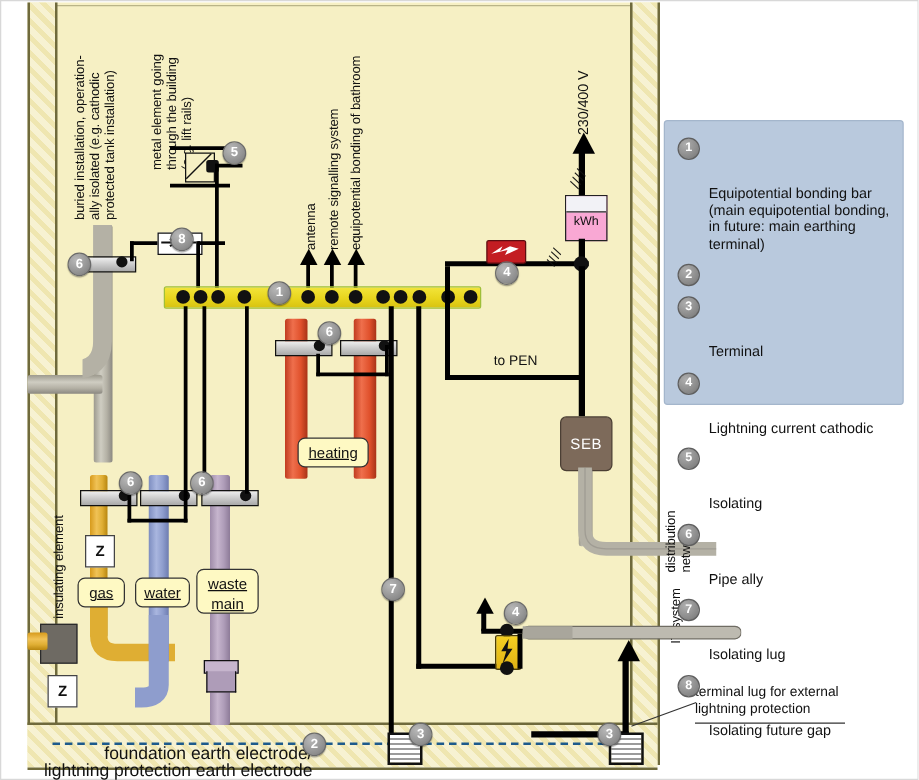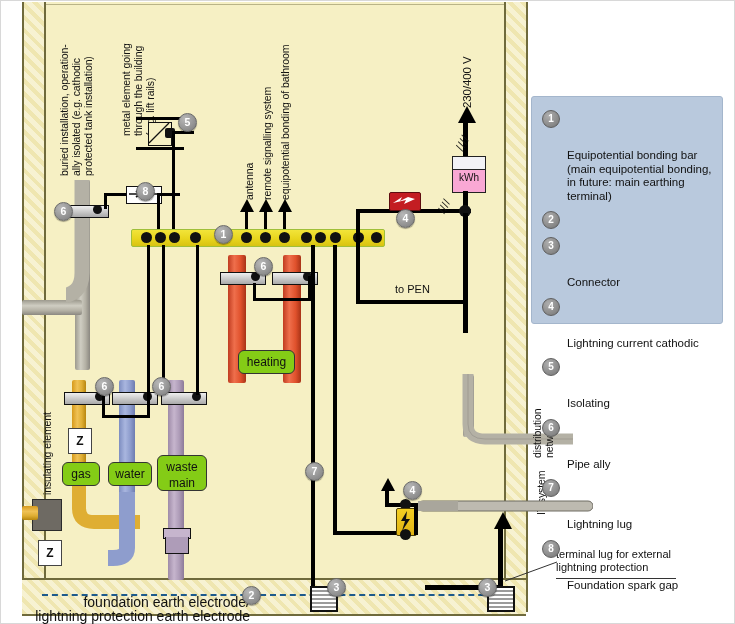--- a/index.html
+++ b/index.html
@@ -47,22 +47,22 @@
   .pipe-h-grey{background:linear-gradient(180deg,#9d9a8e,#cfcdc2 38%,#b4b1a5 70%,#8b8881);}
 
   
   .clamp{position:absolute;height:11px;
      background:linear-gradient(180deg,#efefef,#cfcfcf 45%,#a9a9a9);
      border:1.5px solid #111;}
   .clamp-dot{position:absolute;width:9px;height:9px;border-radius:50%;background:#111;}
 
   .zbox{position:absolute;background:#fff;border:1.5px solid #444;
      font-size:12px;font-weight:bold;text-align:center;color:#111;}
-  .pillbox{position:absolute;background:#84cc16;border:1.5px solid #333;border-radius:6px;
-     font-size:12px;color:#111;text-align:center;}
+  .pillbox{position:absolute;background:#fef9c3;border:1.5px solid #333;border-radius:6px;
+     font-size:12px;color:#111;text-align:center;text-decoration:underline;}
   .greyblock{position:absolute;background:#6e6a63;border:1.5px solid #2b2b2b;}
 
   .seb{position:absolute;background:#7d6a5a;border:1.5px solid #4b3f34;border-radius:5px;
      color:#fff;font-size:12px;text-align:center;letter-spacing:.5px;}
   .kwh{position:absolute;background:#f9a8d4;border:1.5px solid #222;
      font-size:10px;text-align:center;color:#111;}
   .kwh-top{position:absolute;background:#f2f2f6;border-bottom:1.5px solid #222;}
 
   .arrester-red{position:absolute;background:#c31d22;border:1.5px solid #5d0d10;border-radius:2px;}
   .arrester-yellow{position:absolute;background:linear-gradient(#f4cf22,#e0b314);
@@ -203,20 +203,23 @@
 
   <div class="wire" style="left:253px;top:283px;width:3px;height:18px;"></div>
   <div class="wire" style="left:253px;top:298px;width:58px;height:3px;"></div>
   <div class="wire" style="left:308px;top:276px;width:3px;height:25px;"></div>
   <div class="pillbox" style="left:238px;top:350px;width:55px;height:22px;line-height:22px;">heating</div>
 
   <div class="wire" style="left:356px;top:213px;width:4px;height:90px;"></div>
   <div class="wire" style="left:356px;top:300px;width:112px;height:4px;"></div>
   <div class="hlabel" style="left:395px;top:283px;font-weight:normal;">to PEN</div>
 
+  <div class="seb" style="left:448px;top:333px;width:40px;height:42px;line-height:42px;">
+    <span>SEB</span>
+  </div>
 
   <div class="pipe pipe-grey" style="left:463px;top:375px;width:11px;height:62px;"></div>
   <svg style="position:absolute;left:455px;top:372px;" width="120" height="80">
     <path d="M13 2 L13 52 Q13 67 30 67 L118 67" stroke="#b4b1a5" stroke-width="11" fill="none"></path>
     <path d="M13 2 L13 52 Q13 67 30 67 L118 67" stroke="#8b8881" stroke-width="1" fill="none" opacity=".5"></path>
   </svg>
   <div class="vlabel" style="left:531px;top:386px;height:72px;">distribution
 network</div>
   <div class="vlabel" style="left:535px;top:455px;height:60px;">IT system</div>
 
@@ -306,38 +309,38 @@
     <div id="legend-rows">
         <div class="leg-row">
           <div class="leg-num">1</div>
           <div class="leg-txt">Equipotential bonding bar (main equipotential bonding, in future: main earthing terminal)</div>
         </div>
         <div class="leg-row">
           <div class="leg-num">2</div>
         </div>
         <div class="leg-row">
           <div class="leg-num">3</div>
-          <div class="leg-txt">Connector</div>
+          <div class="leg-txt">Terminal</div>
         </div>
         <div class="leg-row">
           <div class="leg-num">4</div>
           <div class="leg-txt">Lightning current cathodic</div>
         </div>
         <div class="leg-row">
           <div class="leg-num">5</div>
           <div class="leg-txt">Isolating</div>
         </div>
         <div class="leg-row">
           <div class="leg-num">6</div>
           <div class="leg-txt">Pipe ally</div>
         </div>
         <div class="leg-row">
           <div class="leg-num">7</div>
-          <div class="leg-txt">Lightning lug</div>
+          <div class="leg-txt">Isolating lug</div>
         </div>
         <div class="leg-row">
           <div class="leg-num">8</div>
-          <div class="leg-txt">Foundation spark gap</div>
+          <div class="leg-txt">Isolating future gap</div>
         </div>
       </div>
   </div>
 
 </div>
 
 </body></html>

